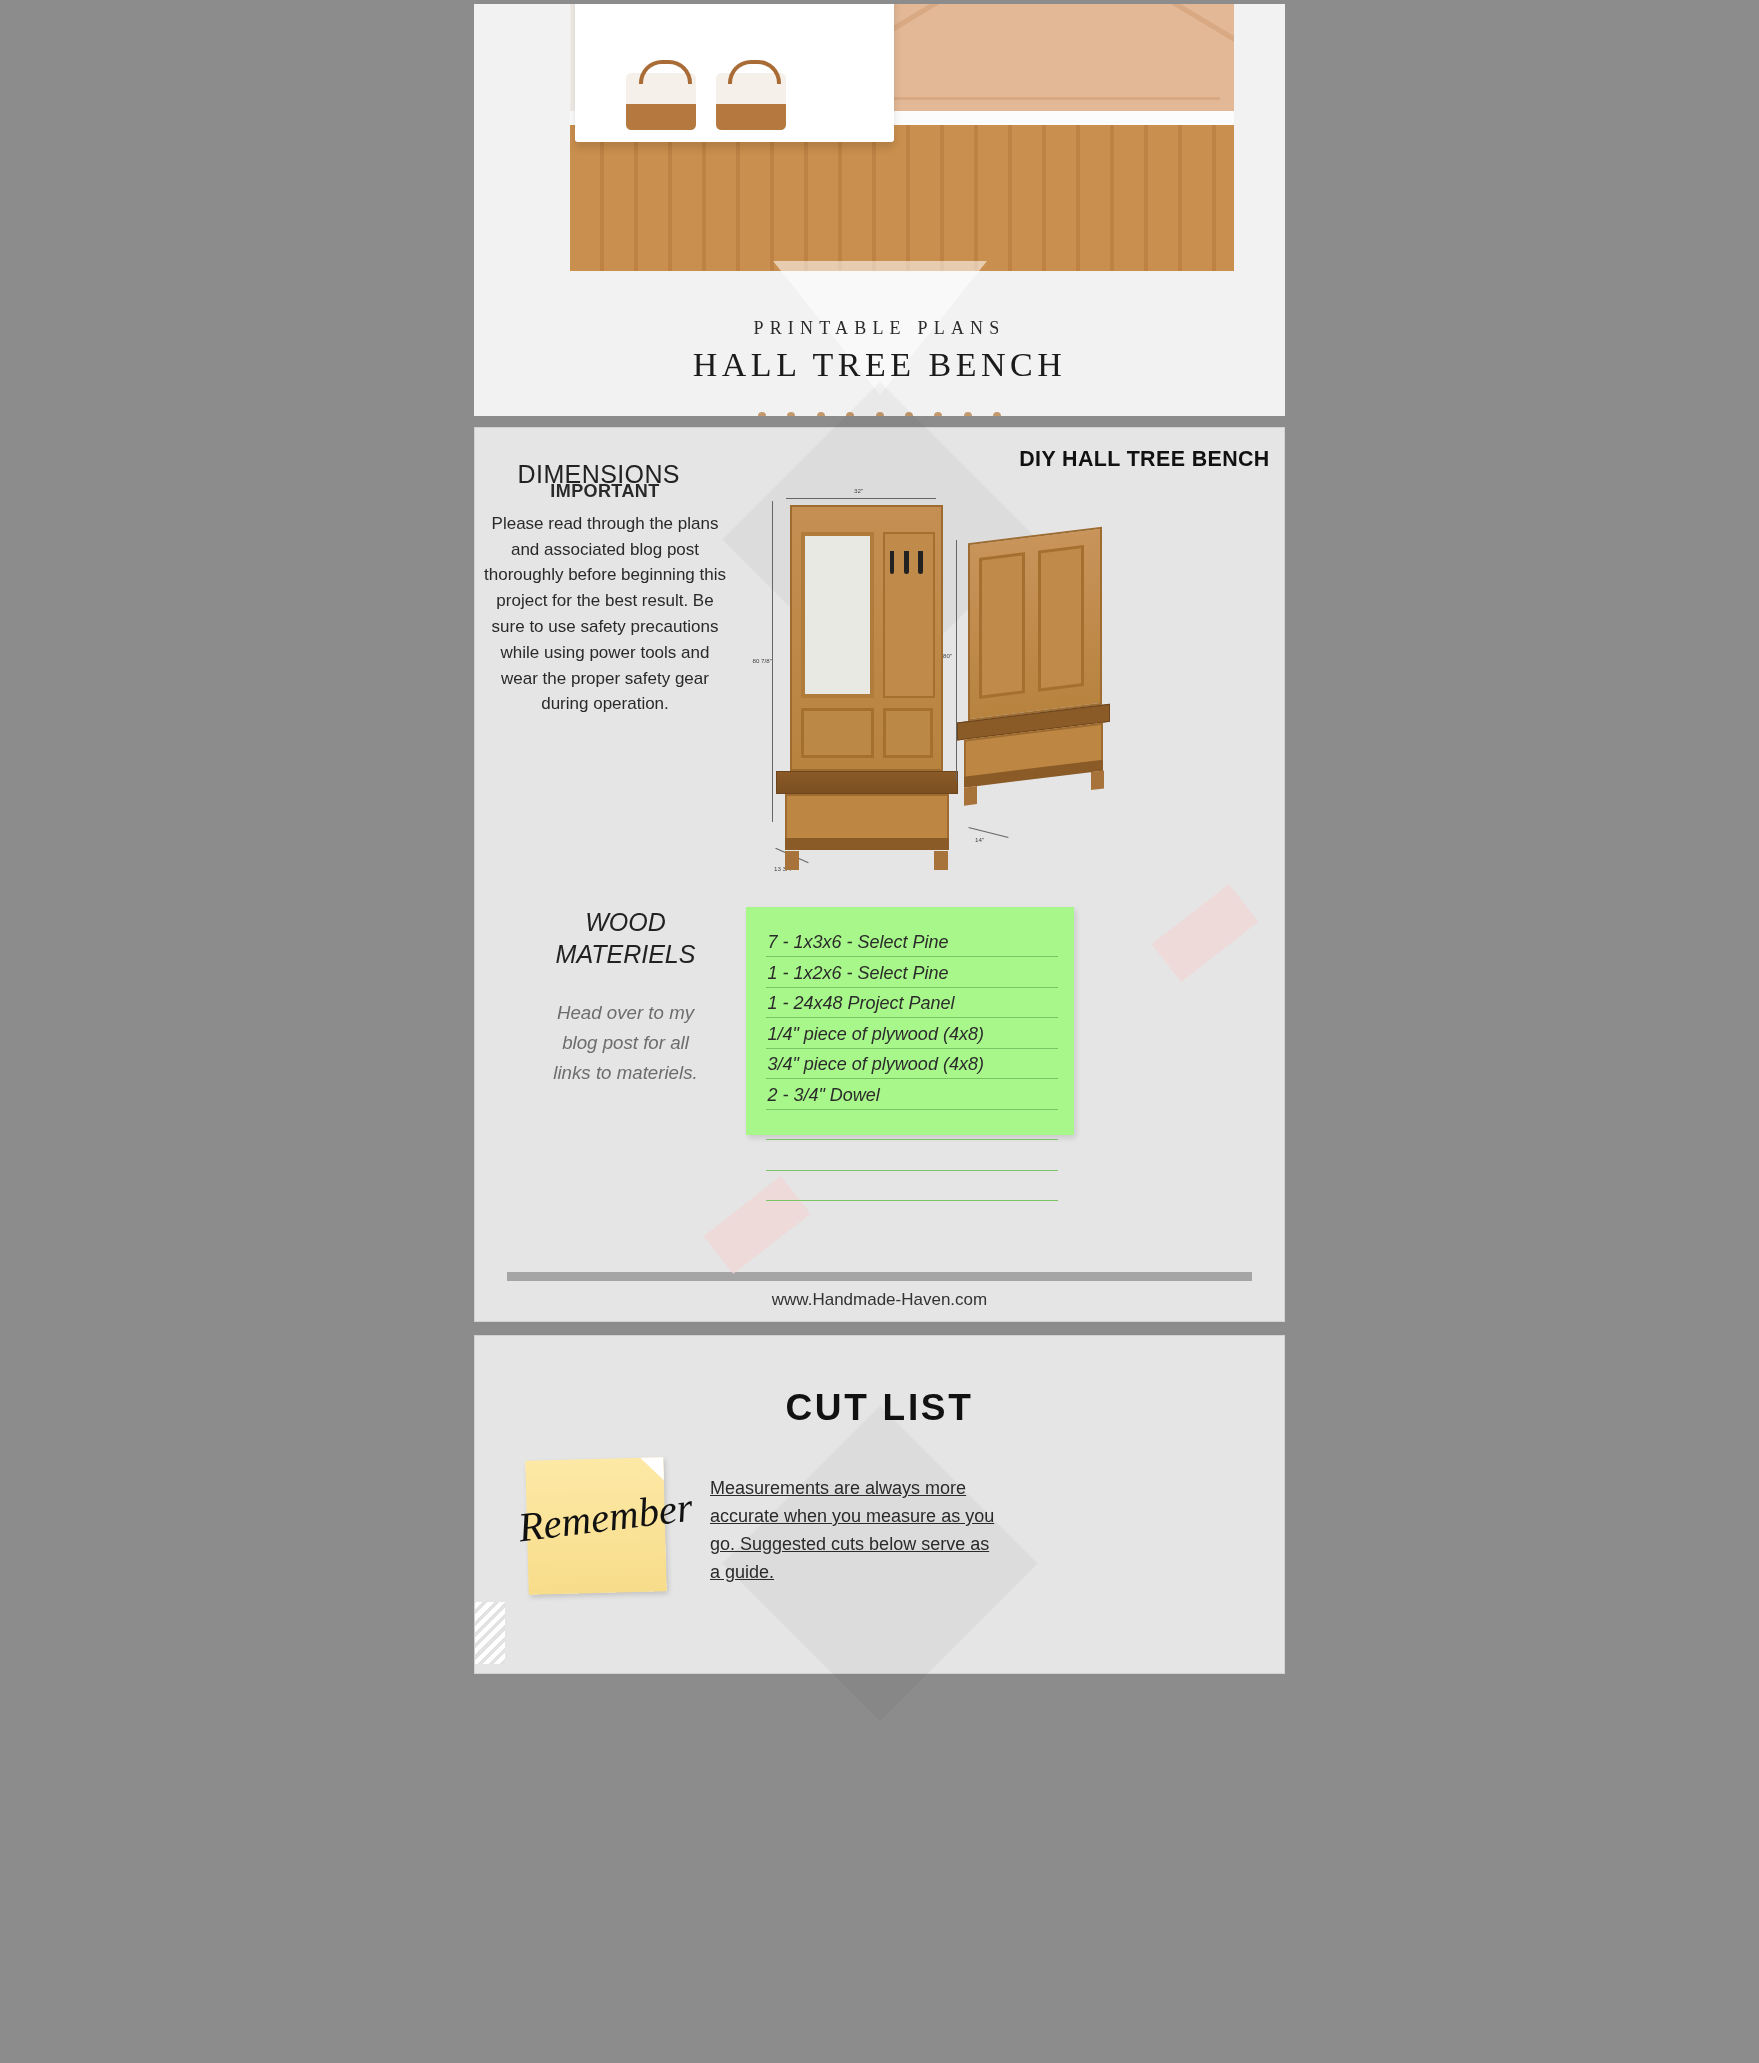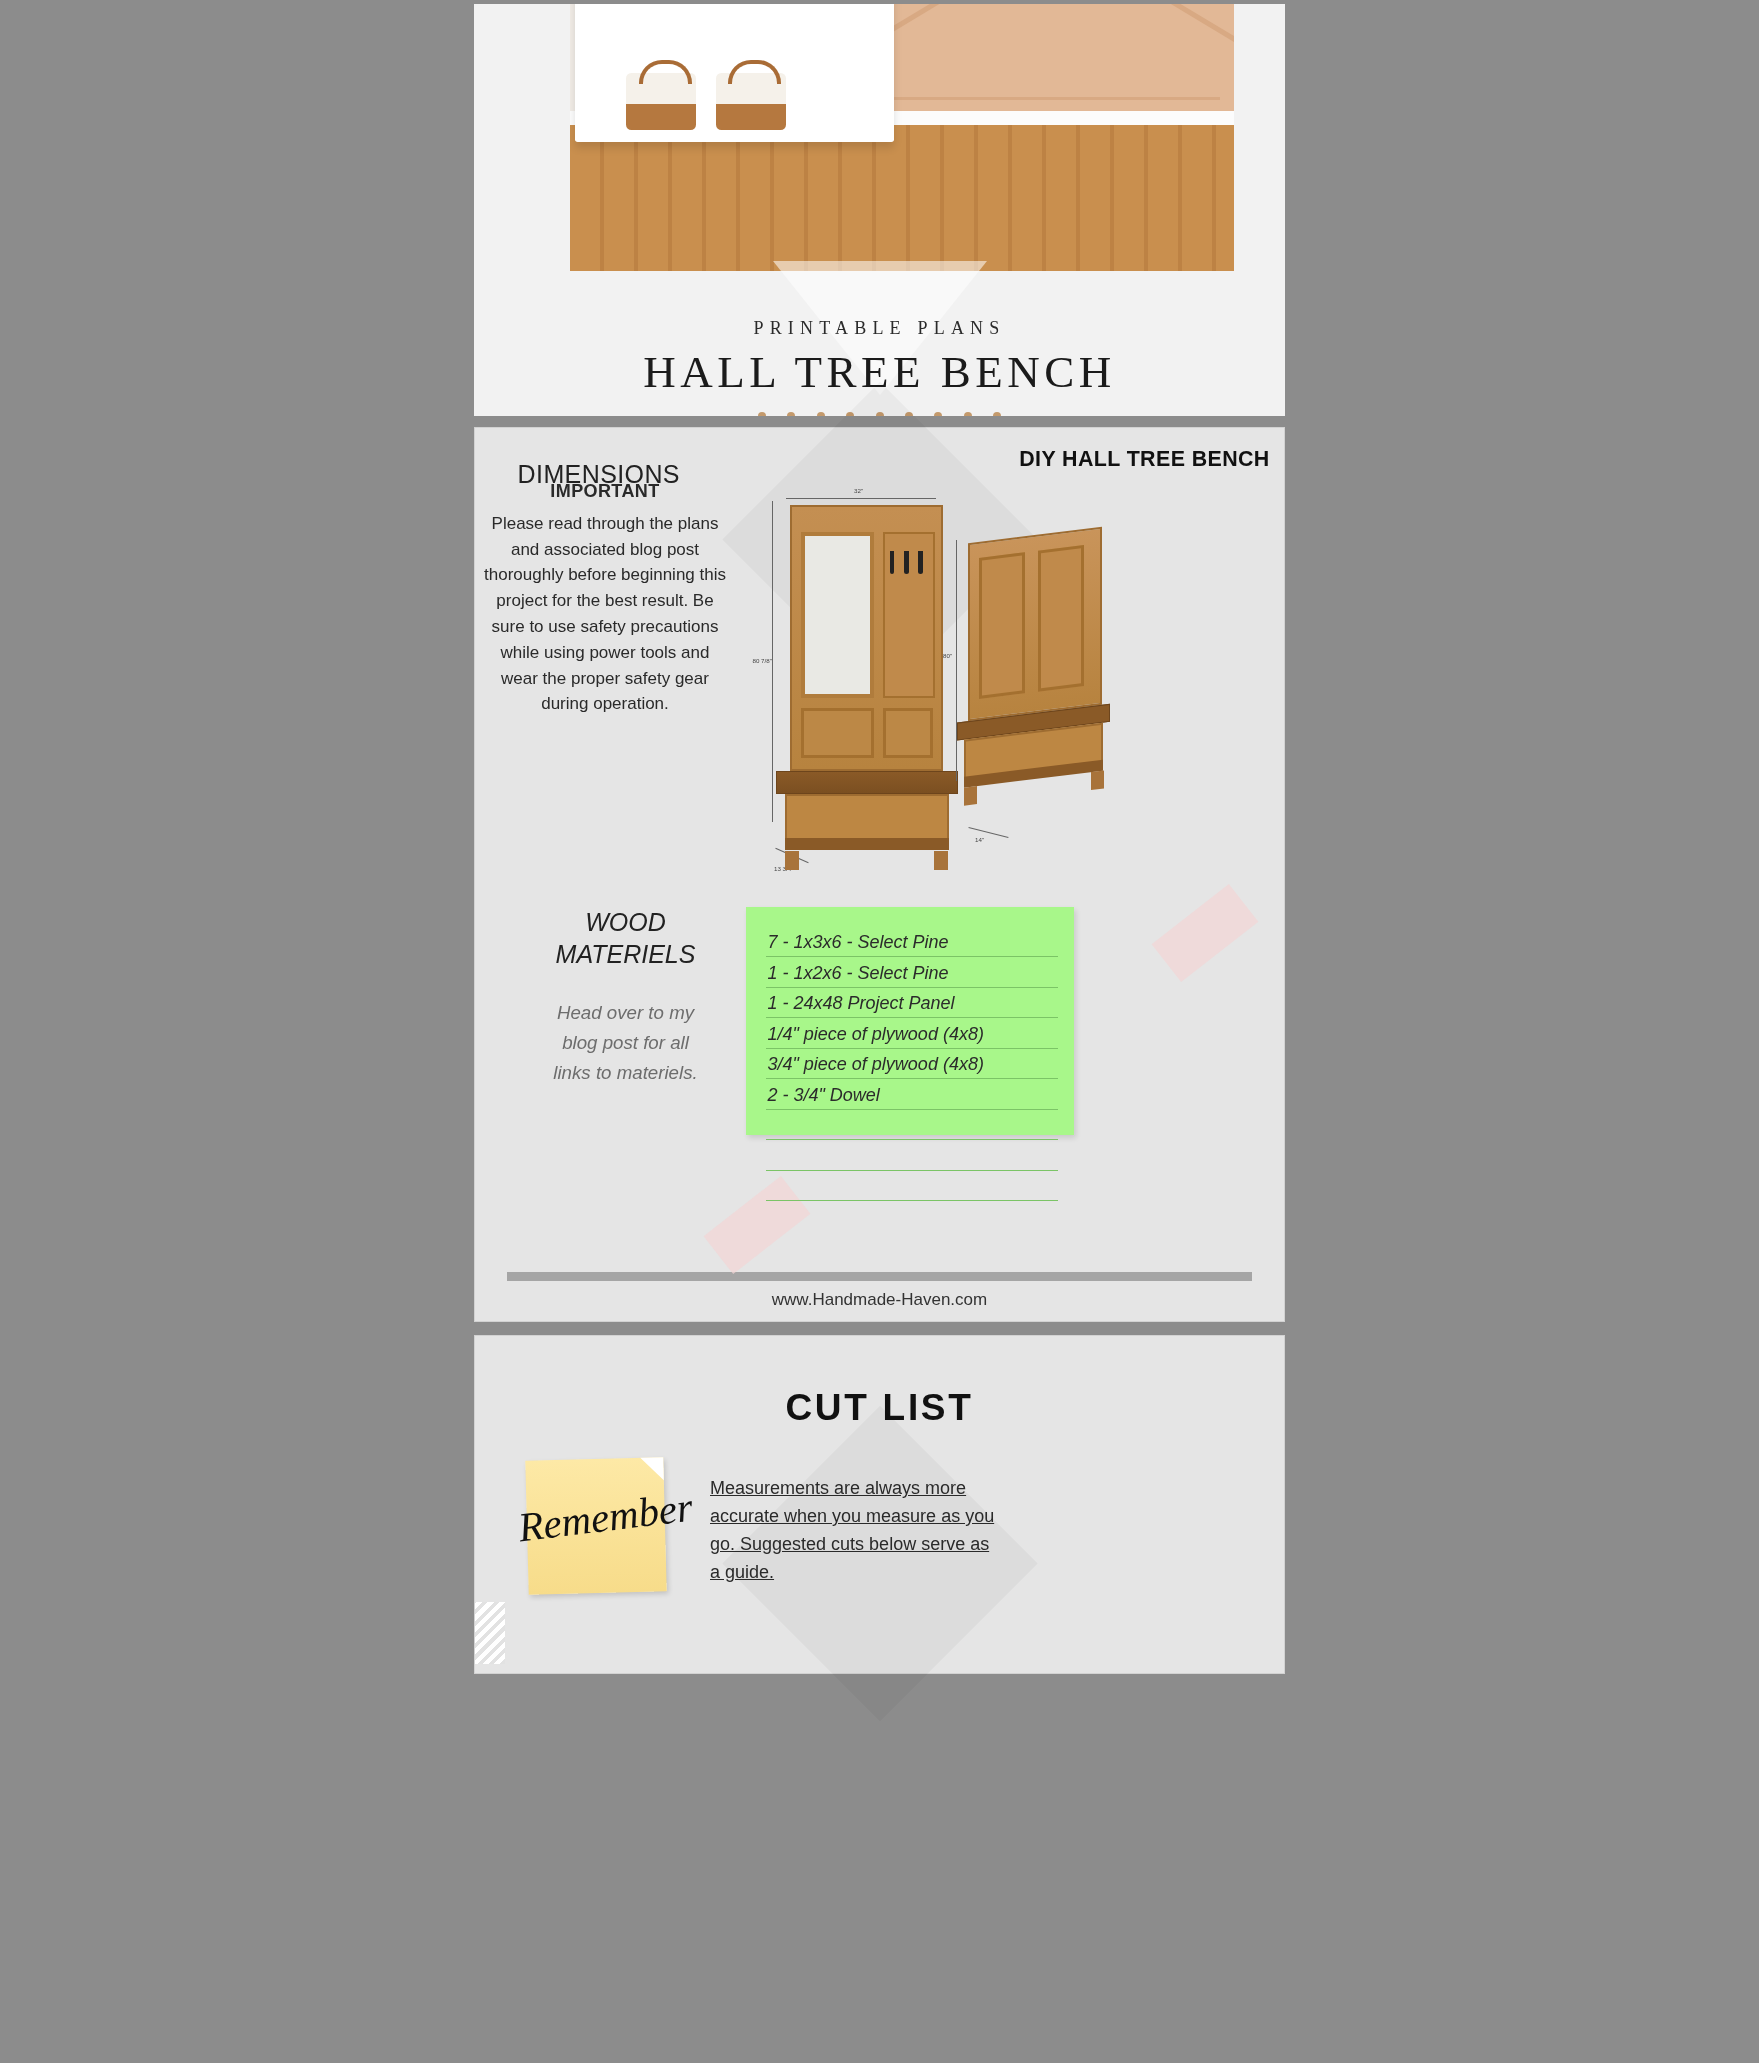--- a/index.html
+++ b/index.html
@@ -91,21 +91,21 @@
     position:absolute; left:0; right:0; top:314px;
     text-align:center;
     letter-spacing: 6.2px;
     font-size: 18px;
     color:#2b2b2b;
     font-family:"Liberation Serif", serif;
   }
   .cover-title {
     position:absolute; left:0; right:0; top:342px;
     text-align:center;
-    font-size: 45px;
+    font-size: 34px;
     letter-spacing: 4.5px;
     color:#1b1b1b;
     font-family:"Liberation Serif", serif;
   }
   .cover-dots {
     position:absolute; left:0; right:0; top:403px;
     text-align:center;
   }
   .cover-dots i {
     display:inline-block; width:8px; height:8px; border-radius:50%;

